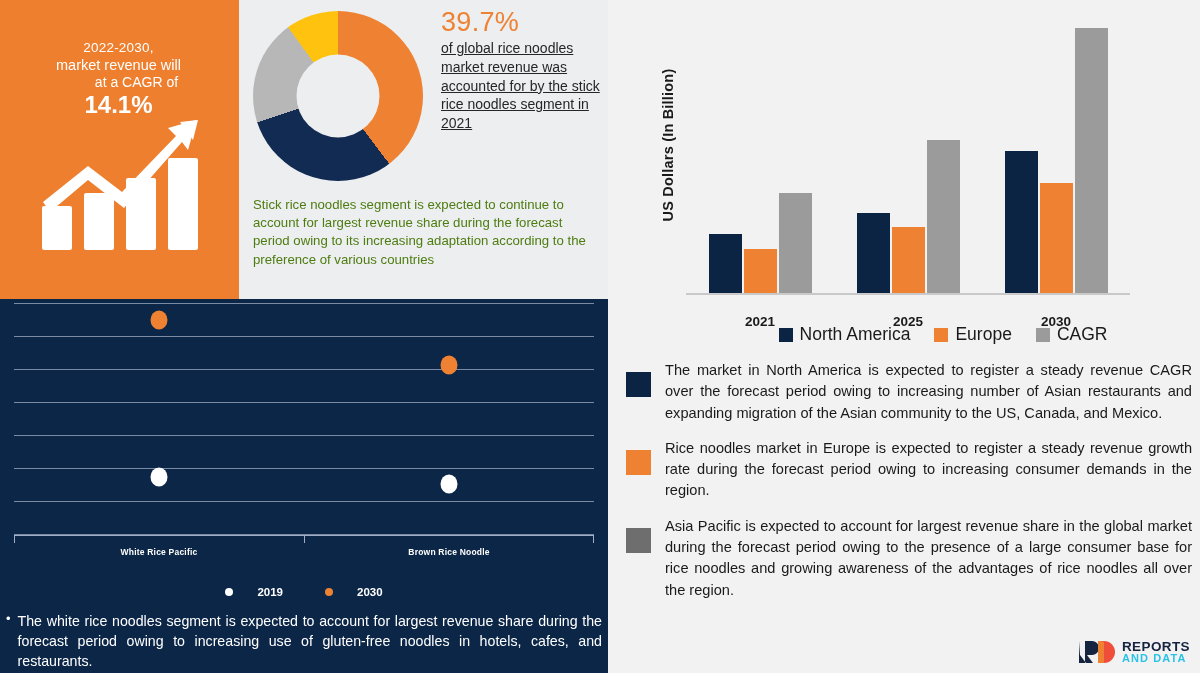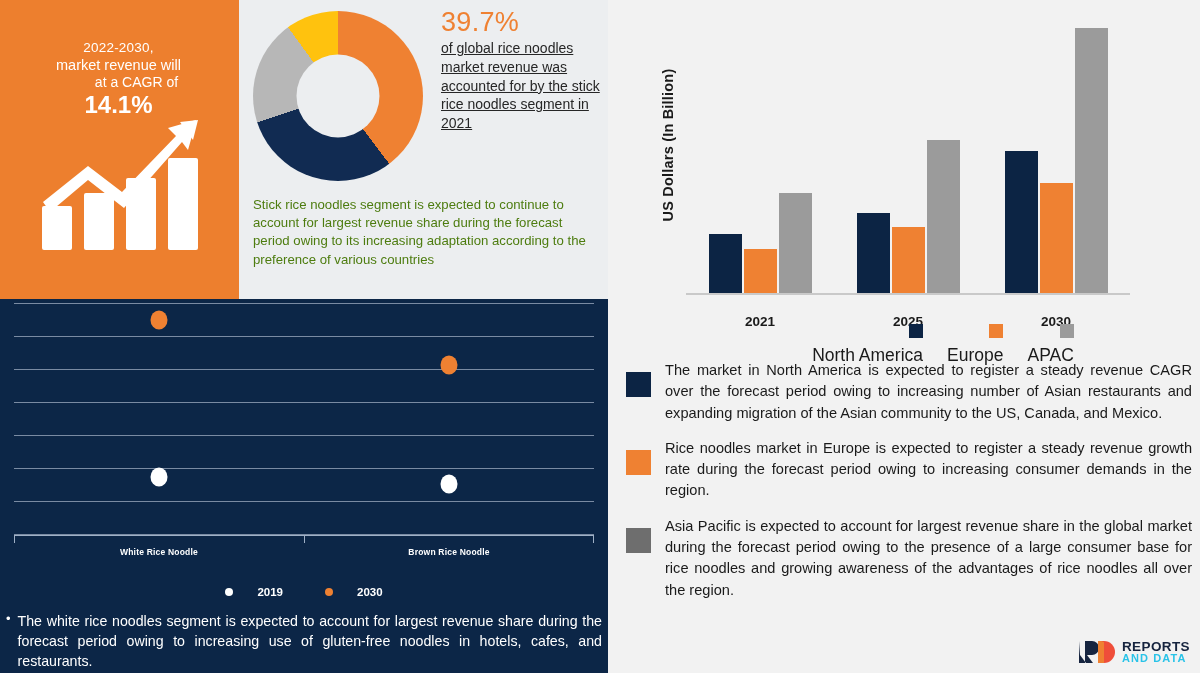--- a/index.html
+++ b/index.html
@@ -185,21 +185,21 @@
     position: absolute; top: 300px;
     font-size: 13.5px; font-weight: 700; color: #1a1a1a;
     text-align: center;
   }
   #bar-legend {
     position: absolute; left: 0; top: 324px;
     width: 592px;
     display: flex; justify-content: center; align-items: center; gap: 24px;
     padding-left: 78px;
   }
-  .blg-item { display: flex; align-items: flex-end; gap: 7px; flex-direction: column; }
+  .blg-item { display: flex; align-items: center; gap: 7px; }
   .blg-swatch { width: 14px; height: 14px; }
   .blg-txt { font-size: 17.5px; color: #1a1a1a; }
 
   
   #region-notes {
     position: absolute; left: 18px; top: 360px;
     width: 566px;
   }
   .region-row {
     display: flex; gap: 14px; margin-bottom: 14px;
@@ -286,21 +286,21 @@
           <div class="dot dot-2019" style="left: 435px; top: 181.25px; background: rgb(255, 255, 255);"></div>
           <div class="dot dot-2030" style="left: 145px; top: 17.4px; background: rgb(239, 129, 50);"></div>
           <div class="dot dot-2030" style="left: 435px; top: 62.35px; background: rgb(239, 129, 50);"></div>
         </div>
       <div id="dot-axis">
         <div class="axis-rule"></div>
         <div class="tick" style="left:0px"></div>
         <div class="tick" style="left:290px"></div>
         <div class="tick" style="left:579px"></div>
       </div>
-      <div class="cat-label" style="left:14px;  width:290px;">White Rice Noodle</div>
+      <div class="cat-label" style="left:14px;  width:290px;">White Rice Pacific</div>
       <div class="cat-label" style="left:304px; width:290px;">Brown Rice Noodle</div>
 
       <div id="dot-legend">
         <div class="lg-item">
           <span class="lg-dot" style="background:#ffffff"></span>
           <span class="lg-txt">2019</span>
         </div>
         <div class="lg-item">
           <span class="lg-dot" style="background:#ef8132"></span>
           <span class="lg-txt">2030</span>
@@ -342,21 +342,21 @@
       <div class="blg-item">
         <span class="blg-swatch" style="background:#0c2444"></span>
         <span class="blg-txt">North America</span>
       </div>
       <div class="blg-item">
         <span class="blg-swatch" style="background:#ef8132"></span>
         <span class="blg-txt">Europe</span>
       </div>
       <div class="blg-item">
         <span class="blg-swatch" style="background:#9b9b9b"></span>
-        <span class="blg-txt">APAC</span>
+        <span class="blg-txt">CAGR</span>
       </div>
     </div>
 
     <div id="region-notes">
       <div class="region-row">
         <span class="region-sw sw-na"></span>
         <span class="region-txt">The market in North America is expected to register a steady revenue CAGR over the forecast period owing to increasing number of Asian restaurants and expanding migration of the Asian community to the US, Canada, and Mexico.</span>
       </div>
       <div class="region-row">
         <span class="region-sw sw-eu"></span>

